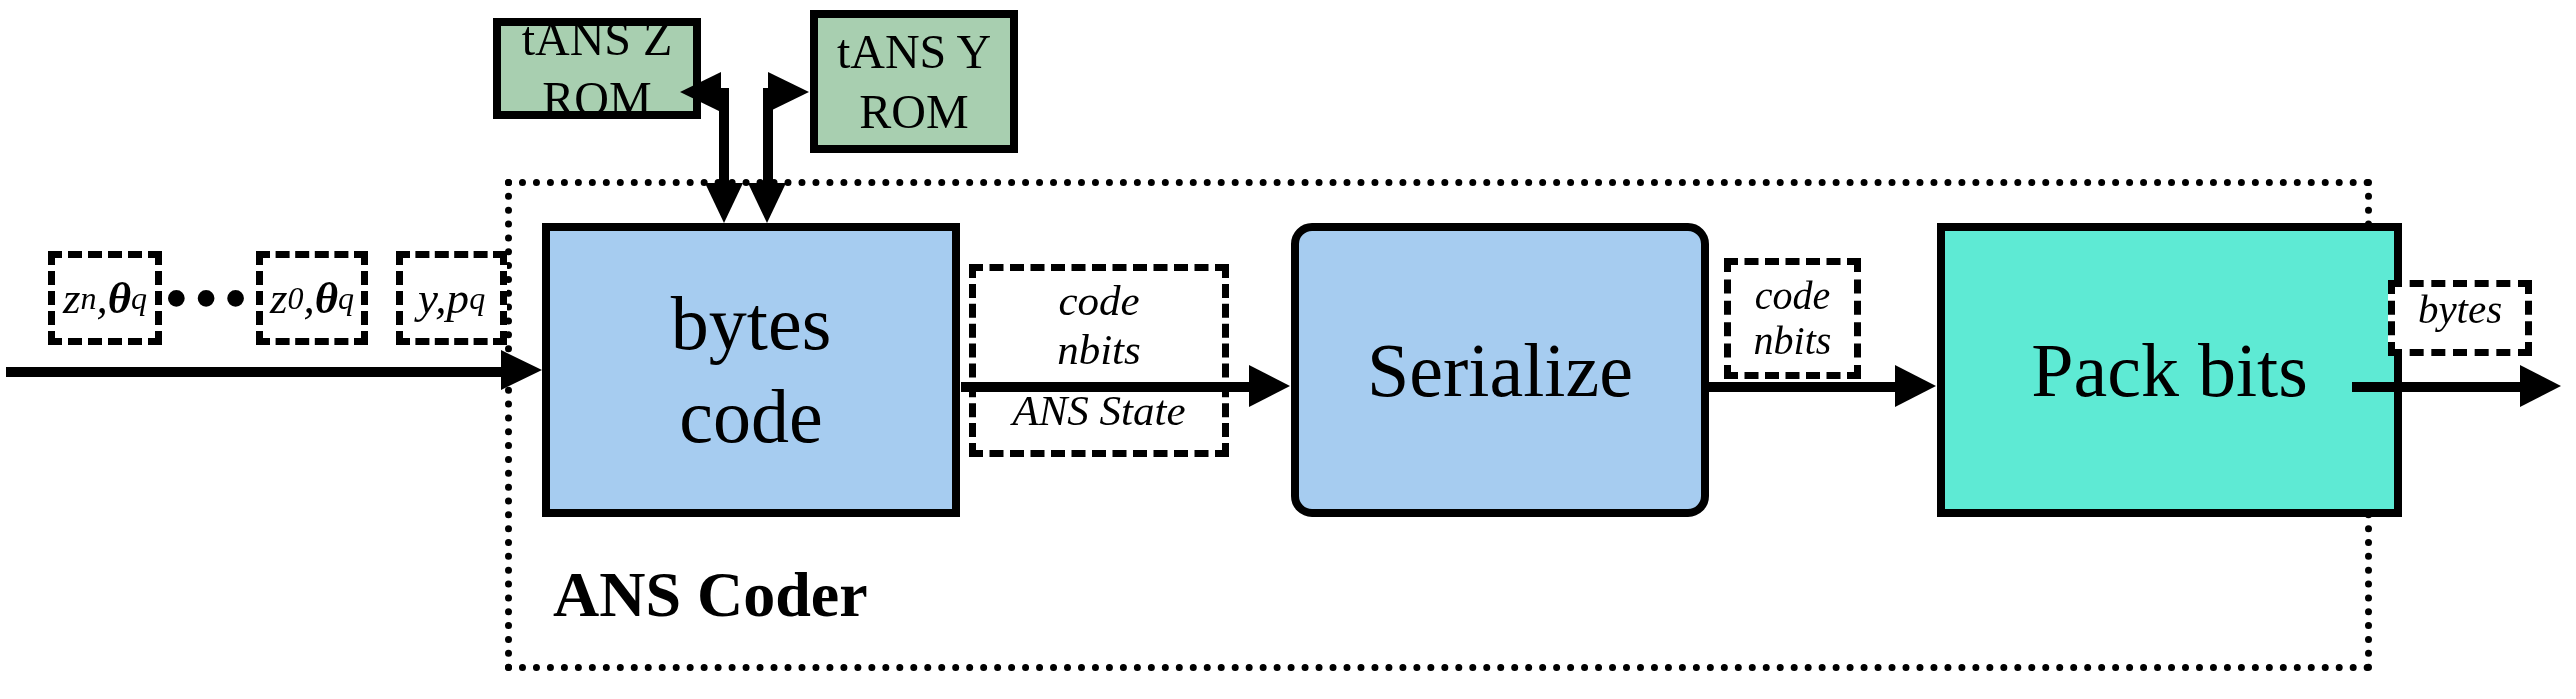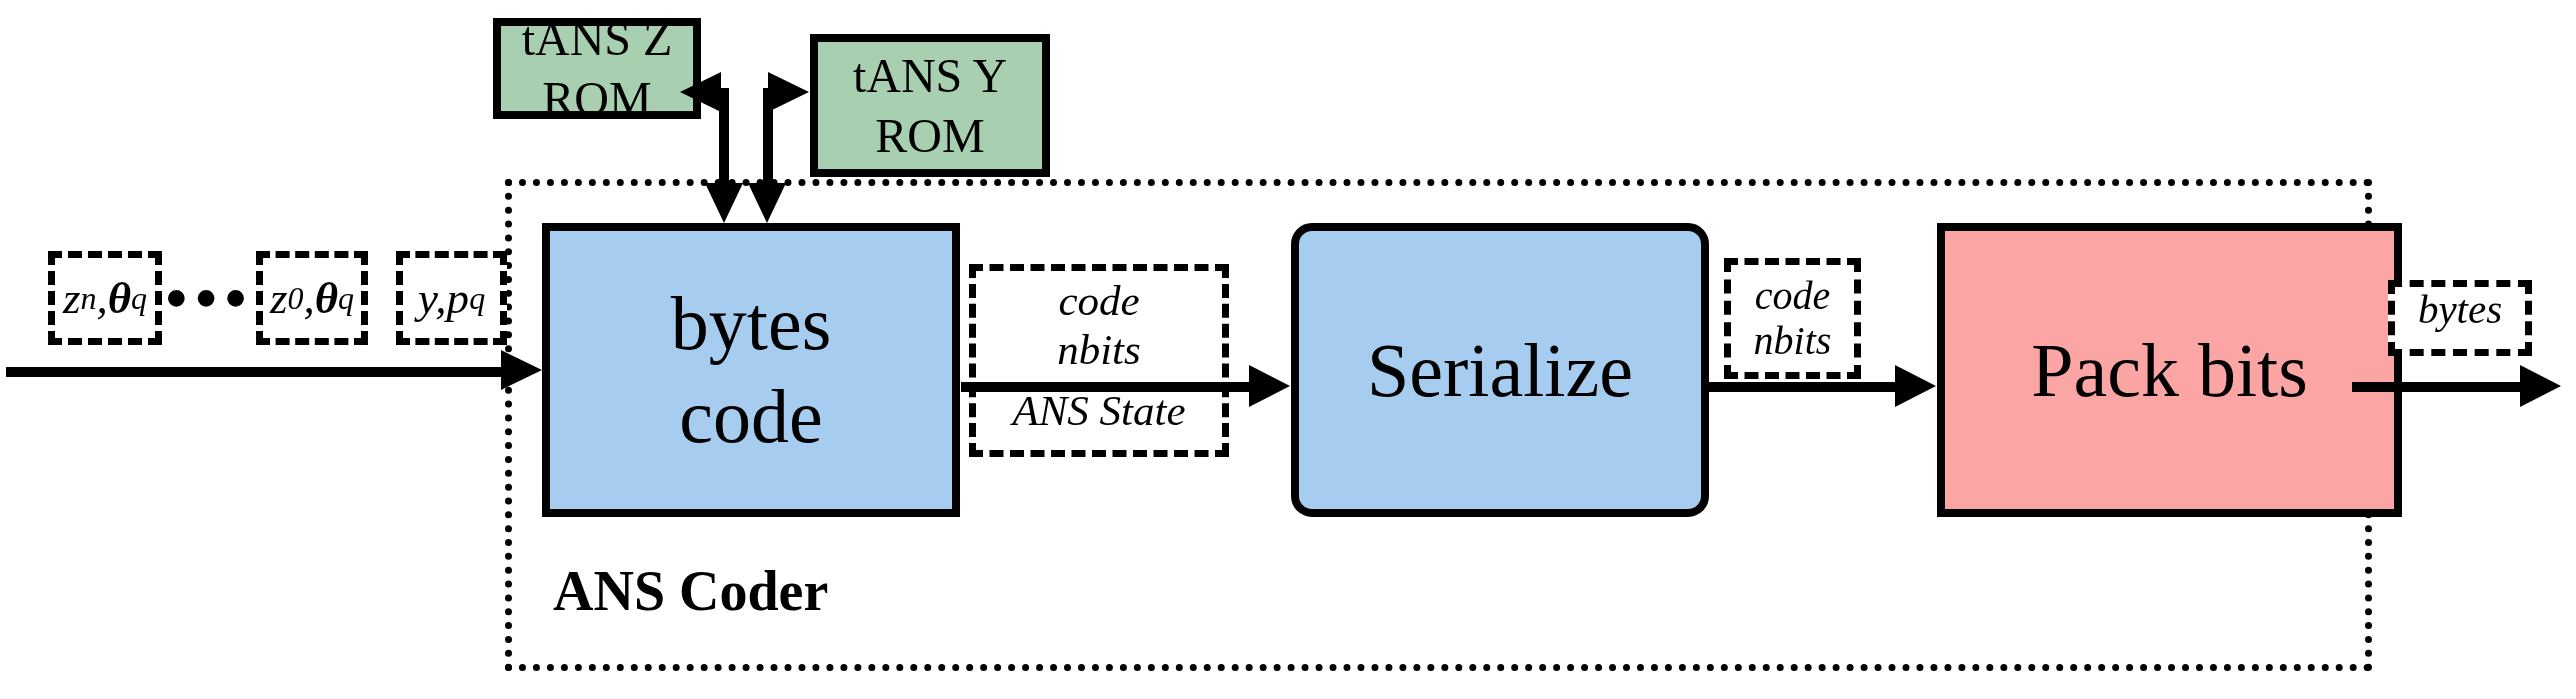--- a/index.html
+++ b/index.html
@@ -3,21 +3,21 @@
 <meta charset="utf-8">
 <style>
   html,body{margin:0;padding:0;background:#ffffff;}
   #stage{position:relative;width:2576px;height:699px;background:#ffffff;overflow:hidden;
          font-family:"Liberation Serif","DejaVu Serif",serif;color:#000;}
 
   .abs{position:absolute;box-sizing:border-box;}
 
   
   .coder-border{border:7.2px dotted #000;background:transparent;}
-  .coder-label{font-weight:bold;font-size:56px;line-height:1;white-space:nowrap;}
+  .coder-label{font-weight:bold;font-size:64px;line-height:1;white-space:nowrap;}
 
   
   .rom-box{border:8px solid #000;display:flex;flex-direction:column;align-items:center;justify-content:center;
            font-size:48px;line-height:1.25;text-align:center;}
   .block-box{border:8.7px solid #000;display:flex;flex-direction:column;align-items:center;justify-content:center;
              font-size:76px;line-height:1.22;text-align:center;}
 
   
   .sig-box{border:7.2px dashed #000;background:#ffffff;}
   .sig-text{font-style:italic;font-size:43px;line-height:1.12;text-align:center;}
@@ -67,21 +67,21 @@
       <span class="sub">q</span>
   </div>
 
   <div class="abs hline" style="left:6.4px;top:367px;width:496px;"></div>
   <div class="abs ah-right" style="left:501px;top:350px;border-top-width:20.7px;border-bottom-width:20.7px;"></div>
 
   <div class="abs rom-box" style="left:472px;top:18.3px;width:208px;height:101px;background:#a8cfb0;margin-left:21px;">
     <span>tANS Z</span>
     <span>ROM</span>
   </div>
-  <div class="abs rom-box" style="left:810px;top:34px;width:240px;height:143px;background:#a8cfb0;font-family:Liberation Serif, serif;">
+  <div class="abs rom-box" style="left:810px;top:10px;width:208px;height:143px;background:#a8cfb0;font-family:Liberation Serif, serif;">
     <span>tANS Y</span>
     <span>ROM</span>
   </div>
 
   <div class="abs ah-left" style="left:680px;top:72px;"></div>
   <div class="abs vline" style="left:719px;top:88px;height:96px;"></div>
   <div class="abs ah-down" style="left:705px;top:183px;"></div>
 
   <div class="abs vline" style="left:763px;top:88px;height:96px;"></div>
   <div class="abs ah-right" style="left:768px;top:72px;border-top-width:20.7px;border-bottom-width:20.7px;"></div>
@@ -110,21 +110,21 @@
   <div class="abs sig-box" style="left:1724px;top:258px;width:137px;height:121px;display:flex;align-items:center;justify-content:center;">
     <div class="sig-text" style="font-size:40px;">
       <div>code</div>
       <div>nbits</div>
     </div>
   </div>
 
   <div class="abs hline" style="left:1708px;top:382px;width:191px;"></div>
   <div class="abs ah-right" style="left:1895px;top:365px;"></div>
 
-  <div class="abs block-box" style="left:1937px;top:223px;width:465px;height:294px;background:#fca5a5;">
+  <div class="abs block-box" style="left:1937px;top:223px;width:465px;height:294px;background:#5eead4;">
     <span>Pack bits</span>
   </div>
 
   <div class="abs hline" style="left:2352px;top:382px;width:169px;"></div>
   <div class="abs ah-right" style="left:2520px;top:365px;"></div>
 
   <div class="abs sig-box" style="left:2388px;top:280px;width:144px;height:76px;display:flex;align-items:flex-start;justify-content:center;">
     <span class="sig-text" style="font-size:41px;">bytes</span>
   </div>
 

